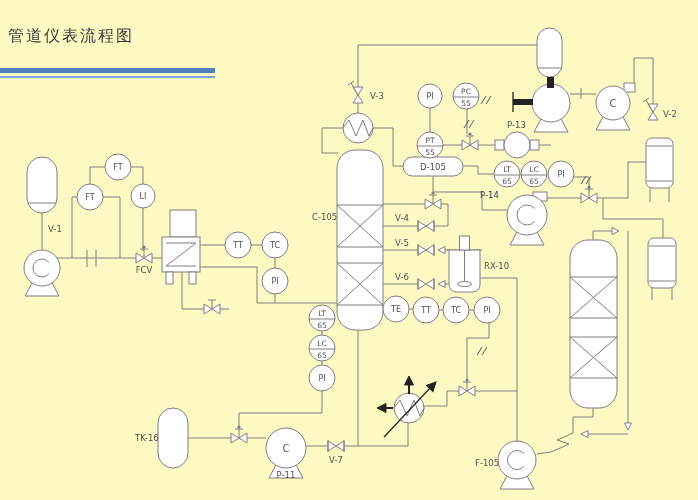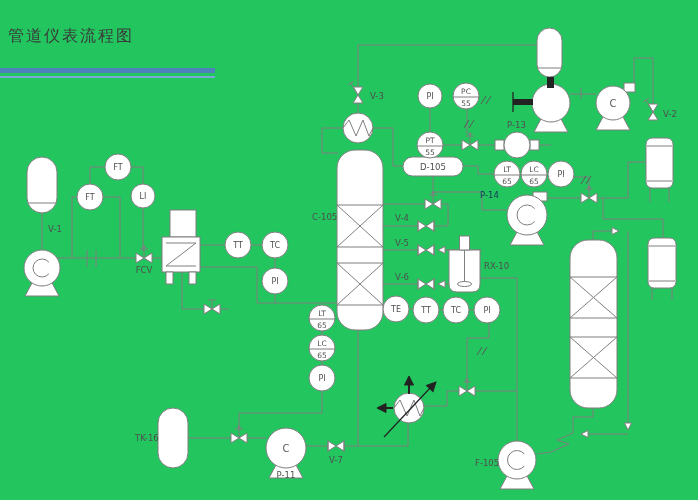--- a/index.html
+++ b/index.html
@@ -1,16 +1,16 @@
 <!DOCTYPE html>
 <html><head>
 <meta charset="utf-8">
 <style>
   html,body{margin:0;padding:0;background:#fff;}
-  .page{position:relative;width:698px;height:500px;background:#22c55e;overflow:hidden;
+  .page{position:relative;width:698px;height:500px;background:#fef9c3;overflow:hidden;
         font-family:"DejaVu Sans",sans-serif;}
   .title{position:absolute;left:8px;top:26px;font-family:"DejaVu Serif",serif;
          font-size:16px;letter-spacing:2px;color:#3a3a3a;}
   .bar{position:absolute;left:0;width:215px;}
   .bar1{top:68px;height:5px;}
   .bar2{top:76px;height:2px;}
   svg{position:absolute;left:0;top:0;}
   svg text{font-family:"DejaVu Sans",sans-serif;}
 </style>
 </head>

